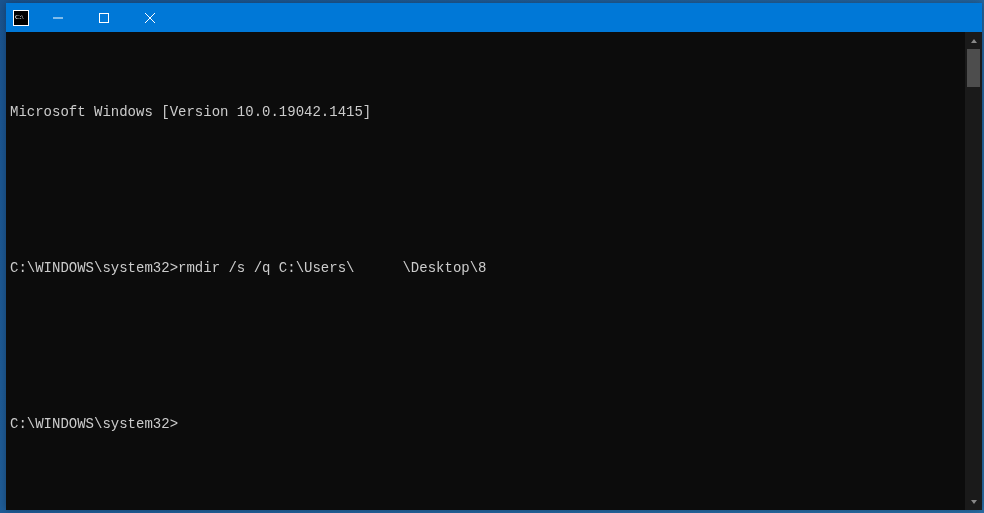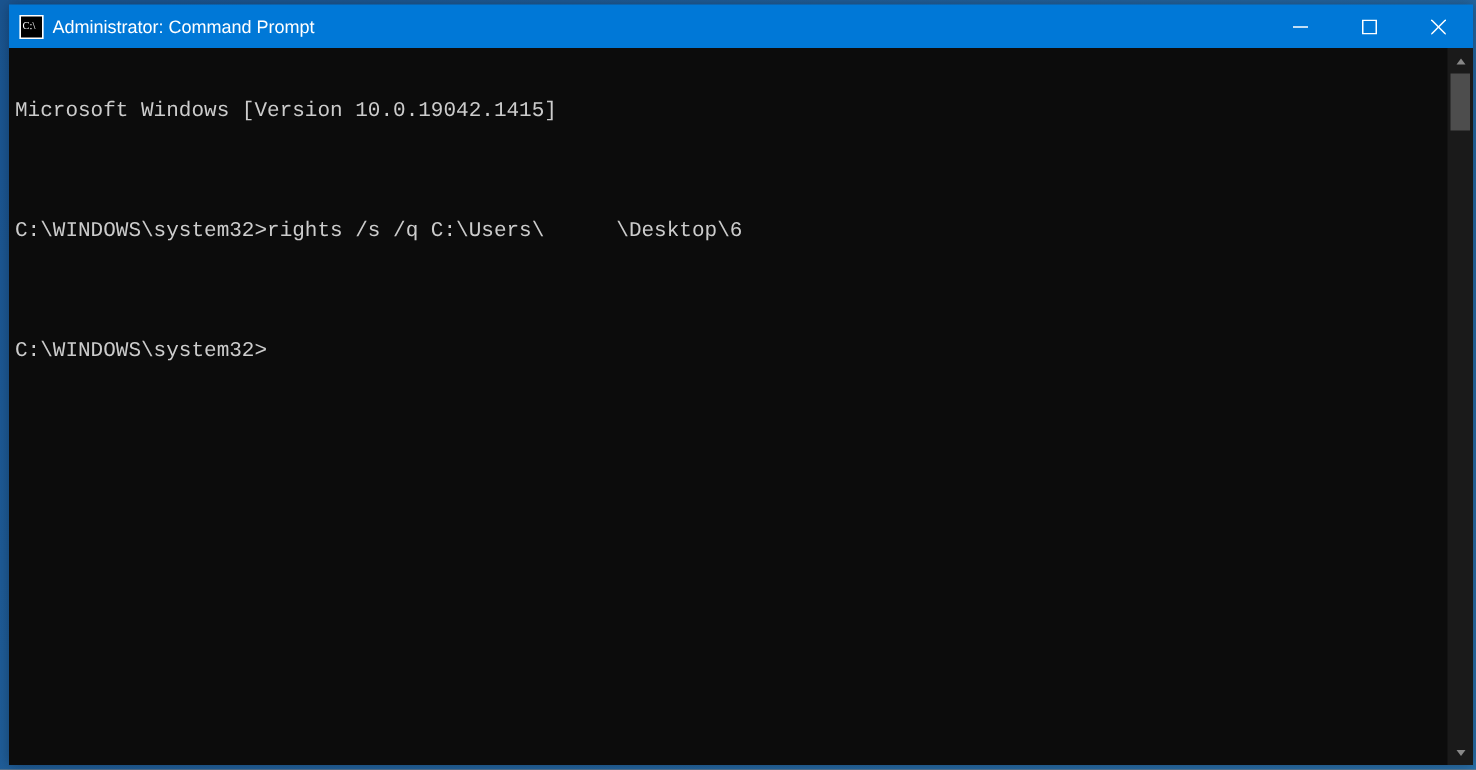--- a/index.html
+++ b/index.html
@@ -73,20 +73,21 @@
       flex: 1;
       padding: 2px 0 0 4px;
       color: #cccccc;
       font-size: 14px;
       line-height: 16px;
       white-space: pre;
       position: relative;
     }
     .term-line {
       white-space: pre;
+      margin-top: 38px;
     }
     .redact {
       display: inline-block;
       width: 48px;
       height: 14px;
       background: #0c0c0c;
       vertical-align: middle;
       position: relative;
       top: -1px;
     }
@@ -120,21 +121,20 @@
 
 <div class="window">
   <div class="titlebar">
     <span class="titlebar-icon">
       <svg width="16" height="16" viewBox="0 0 16 16">
         <rect x="0" y="0" width="16" height="16" fill="#ffffff"></rect>
         <rect x="1" y="1" width="14" height="14" fill="#000000"></rect>
         <text x="2" y="9" font-family="Consolas" font-size="7" fill="#ffffff">C:\</text>
       </svg>
     </span>
-    <span class="titlebar-title">Administrator: Command Prompt</span>
     <div class="titlebar-controls">
       <div class="titlebar-btn">
         <svg width="10" height="10" viewBox="0 0 10 10">
             <rect x="0" y="4.5" width="10" height="1" fill="#fff"></rect>
           </svg>
       </div>
       <div class="titlebar-btn">
         <svg width="10" height="10" viewBox="0 0 10 10">
             <rect x="0.5" y="0.5" width="9" height="9" fill="none" stroke="#fff" stroke-width="1"></rect>
           </svg>
@@ -144,21 +144,21 @@
             <line x1="0" y1="0" x2="10" y2="10" stroke="#fff" stroke-width="1"></line>
             <line x1="10" y1="0" x2="0" y2="10" stroke="#fff" stroke-width="1"></line>
           </svg>
       </div>
     </div>
   </div>
   <div class="terminal-wrap">
     <div class="terminal">
       <div class="term-line">Microsoft Windows [Version 10.0.19042.1415]</div>
       <div class="term-line"></div>
-      <div class="term-line"><span>C:\WINDOWS\system32&gt;</span><span>rights /s /q C:\Users\</span><span class="redact"></span><span>\Desktop\6</span></div>
+      <div class="term-line"><span>C:\WINDOWS\system32&gt;</span><span>rmdir /s /q C:\Users\</span><span class="redact"></span><span>\Desktop\8</span></div>
       <div class="term-line"></div>
       <div class="term-line">C:\WINDOWS\system32&gt;</div>
     </div>
     <div class="scrollbar">
       <div class="scroll-up">
         <svg width="8" height="8" viewBox="0 0 8 8">
             <polygon points="4,2 7,6 1,6" fill="#888"></polygon>
           </svg>
       </div>
       <div class="scroll-thumb"></div>

